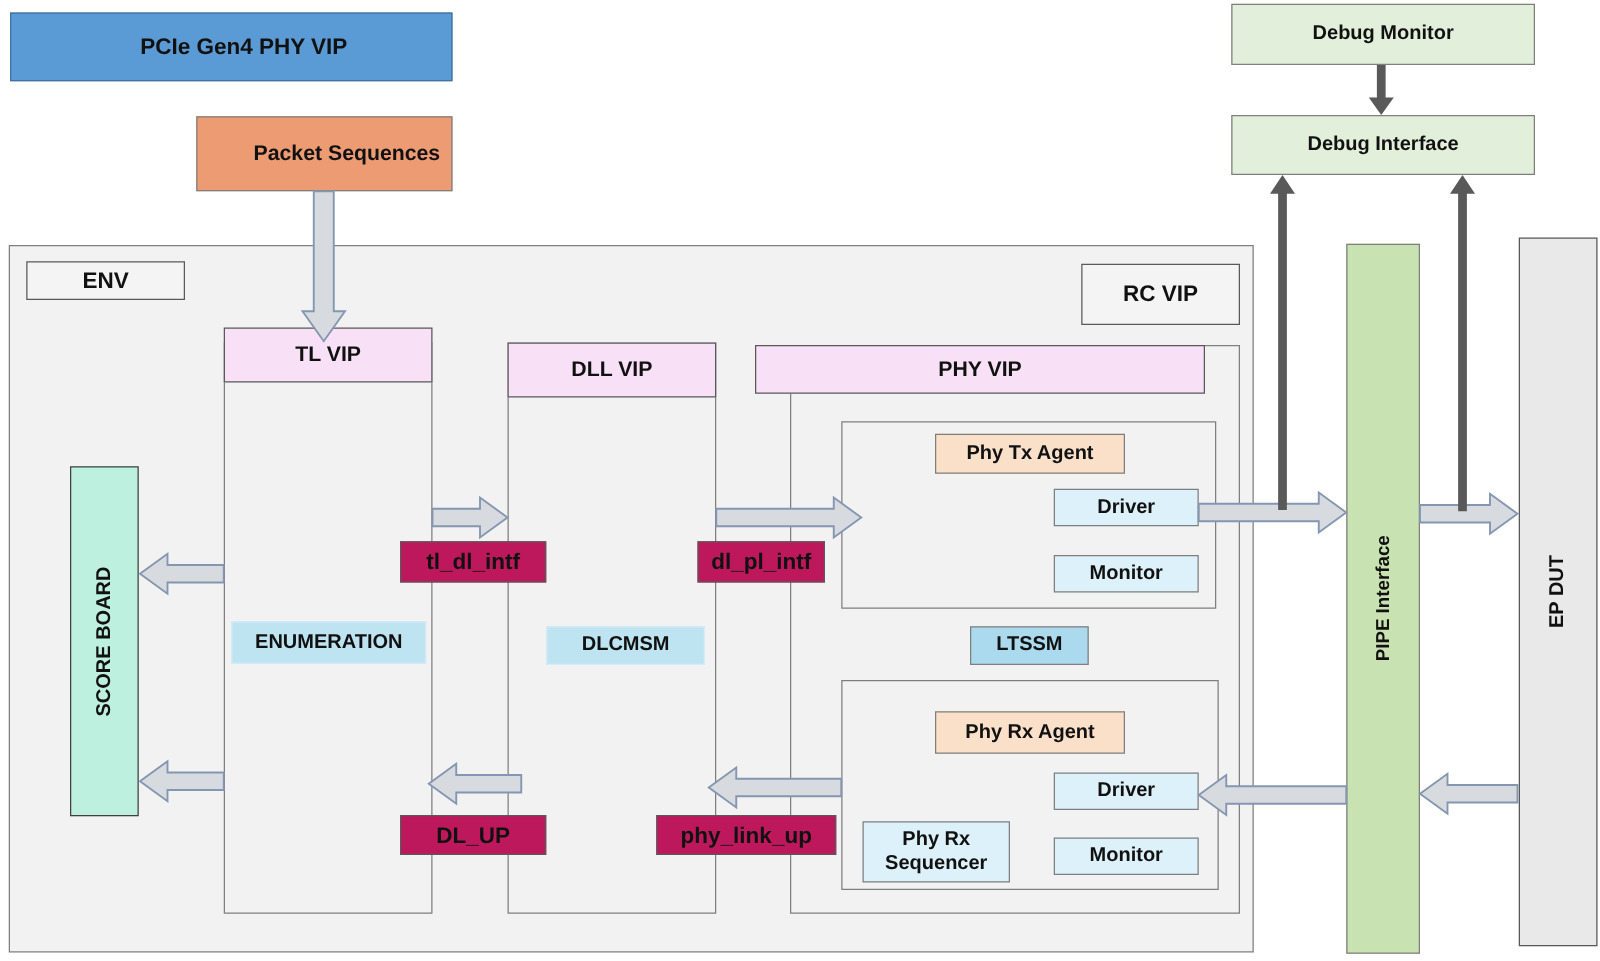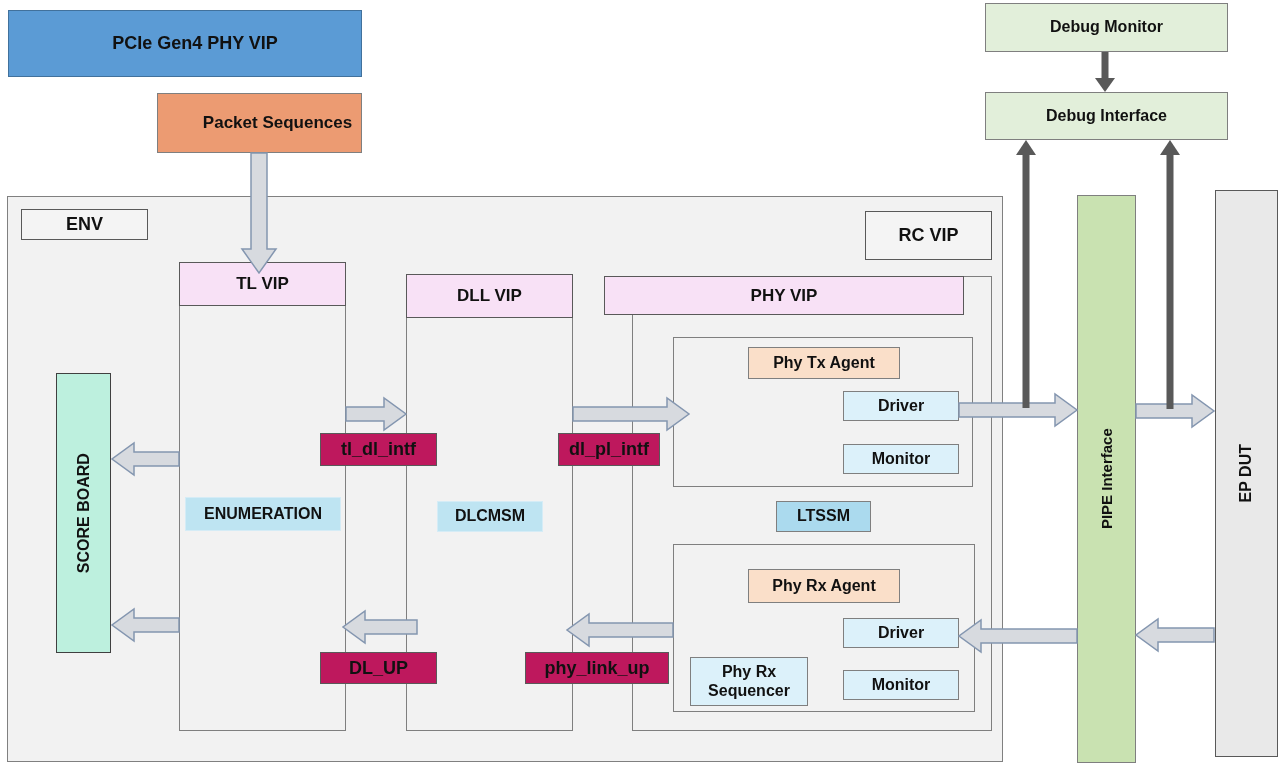--- a/index.html
+++ b/index.html
@@ -35,39 +35,39 @@
   svg.arrows { position:absolute; left:0; top:0; pointer-events:none; }
   .larrow { fill:#D7DADF; stroke:#8496B0; stroke-width:1.5; }
   .darrow-line { stroke:#595959; stroke-width:7; fill:none; }
   .darrow-head { fill:#595959; stroke:none; }
 </style>
 </head>
 <body>
 
 <div class="canvas">
 
-  <div class="box title" style="left:8px; top:10px; width:354px; height:67px;padding-left:20px;">PCIe Gen4 PHY VIP</div>
+  <div class="box title" style="left:8px; top:10px; width:354px; height:55px;padding-left:20px;">PCIe Gen4 PHY VIP</div>
 
   <div class="box packet" style="left:157px; top:93px; width:205px; height:60px;padding-left:36px;">Packet Sequences</div>
 
   <div class="box env" style="left:7px; top:196px; width:996px; height:566px;"></div>
   <div class="box plainlabel" style="left:21px; top:209px; width:127px; height:31px;">ENV</div>
   <div class="box plainlabel" style="left:865px; top:211px; width:127px; height:49px;">RC VIP</div>
 
   <div class="box scoreboard" style="left:56px; top:373px; width:55px; height:280px;">
     <span class="vtext">SCORE BOARD</span>
   </div>
 
   <div class="box container" style="left:179px; top:274px; width:167px; height:457px;"></div>
   <div class="box header" style="left:179px; top:262px; width:167px; height:44px;">TL VIP</div>
   <div class="box stateblue" style="left:185px; top:497px; width:156px; height:34px;">ENUMERATION</div>
 
   <div class="box container" style="left:406px; top:274px; width:167px; height:457px;"></div>
   <div class="box header" style="left:406px; top:274px; width:167px; height:44px;">DLL VIP</div>
-  <div class="box stateblue" style="left:437px; top:501px; width:106px; height:31px;">DLCMSM</div>
+  <div class="box stateblue" style="left:437px; top:501px; width:127px; height:31px;">DLCMSM</div>
 
   <div class="box container" style="left:632px; top:276px; width:360px; height:455px;"></div>
   <div class="box header" style="left:604px; top:276px; width:360px; height:39px;">PHY VIP</div>
 
   <div class="box container" style="left:673px; top:337px; width:300px; height:150px;"></div>
   <div class="box agentlabel" style="left:748px; top:347px; width:152px; height:32px;">Phy Tx Agent</div>
   <div class="box smallblue" style="left:843px; top:391px; width:116px; height:30px; font-size:16px;">Driver</div>
   <div class="box smallblue" style="left:843px; top:444px; width:116px; height:30px; font-size:16px;">Monitor</div>
 
   <div class="box ltssm" style="left:776px; top:501px; width:95px; height:31px;">LTSSM</div>

